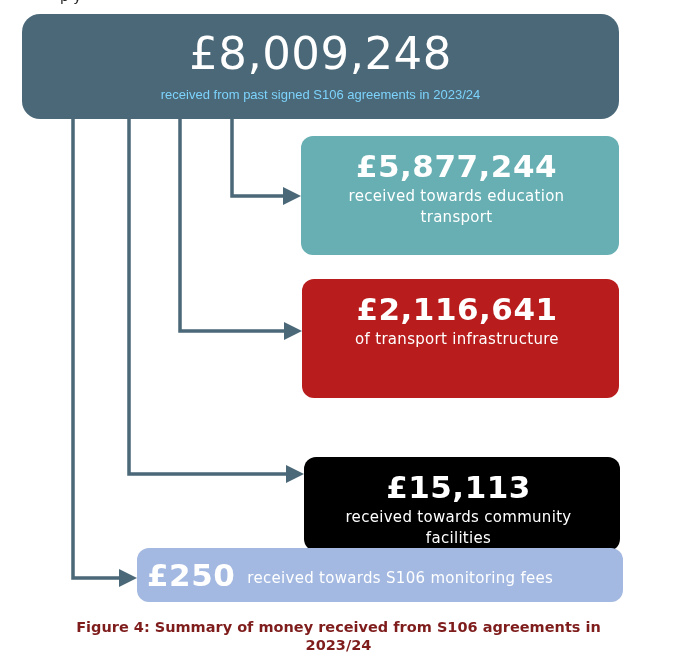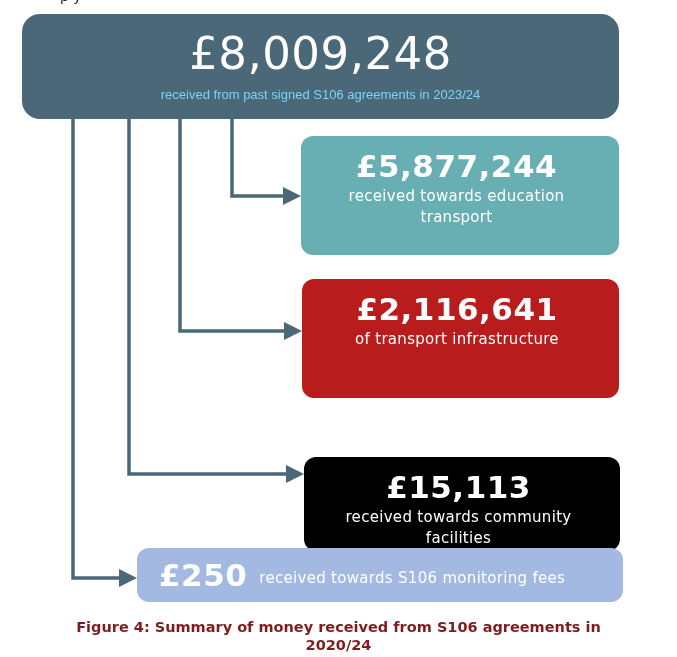--- a/index.html
+++ b/index.html
@@ -11,21 +11,21 @@
                 border-radius: 18px; text-align: center; }
     .main-amount { font-weight: normal; font-size: 45px; line-height: 50px; margin-top: 15px; letter-spacing: 0.5px; }
     .main-desc { font-family: "Liberation Sans", sans-serif; font-size: 13px; margin-top: 8px; color: #7dd3fc; }
     .cat-box { border-radius: 12px; padding: 12px 24px 0 17px; text-align: center; }
     .cat-amount { font-weight: bold; font-size: 31px; line-height: 36px; letter-spacing: 0.5px; }
     .cat-desc { font-weight: normal; font-size: 15px; line-height: 21px; margin-top: 2px; letter-spacing: 0.3px; }
     .box-edu { left: 301px; top: 136px; width: 318px; height: 119px; background: #67afb3; }
     .box-trans { left: 302px; top: 279px; width: 317px; height: 119px; background: #b91c1c; }
     .box-comm { left: 304px; top: 421px; width: 316px; height: 94px; background: #000000; margin-top: 36px; }
     .box-mon { left: 137px; top: 548px; width: 486px; height: 54px; background: #a3b9e1;
-               border-radius: 12px; padding: 0 22px; display: flex; align-items: center; }
+               border-radius: 12px; padding: 0 10px; display: flex; align-items: center; }
     .box-mon .cat-amount { font-size: 31px; line-height: 36px; margin-right: 12px; }
     .box-mon .cat-desc { font-size: 15px; margin-top: 6px; text-align: right; }
     svg.connectors { position: absolute; left: 0; top: 0; }
     .caption { position: absolute; left: 0; top: 618px; width: 677px; text-align: center;
                font-weight: bold; font-size: 14.5px; line-height: 18px; color: #7f1d1d; }
     .caption span { display: block; }
   </style>
 </head>
 <body>
 
@@ -78,14 +78,14 @@
   </div>
 </div>
 
 <div class="box box-mon">
   <div class="cat-amount">£250</div>
   <div class="cat-desc">received towards S106 monitoring fees</div>
 </div>
 
 <div class="caption">
   <span>Figure 4: Summary of money received from S106 agreements in</span>
-  <span>2020/24</span>
+  <span>2023/24</span>
 </div>
 
 </body></html>

